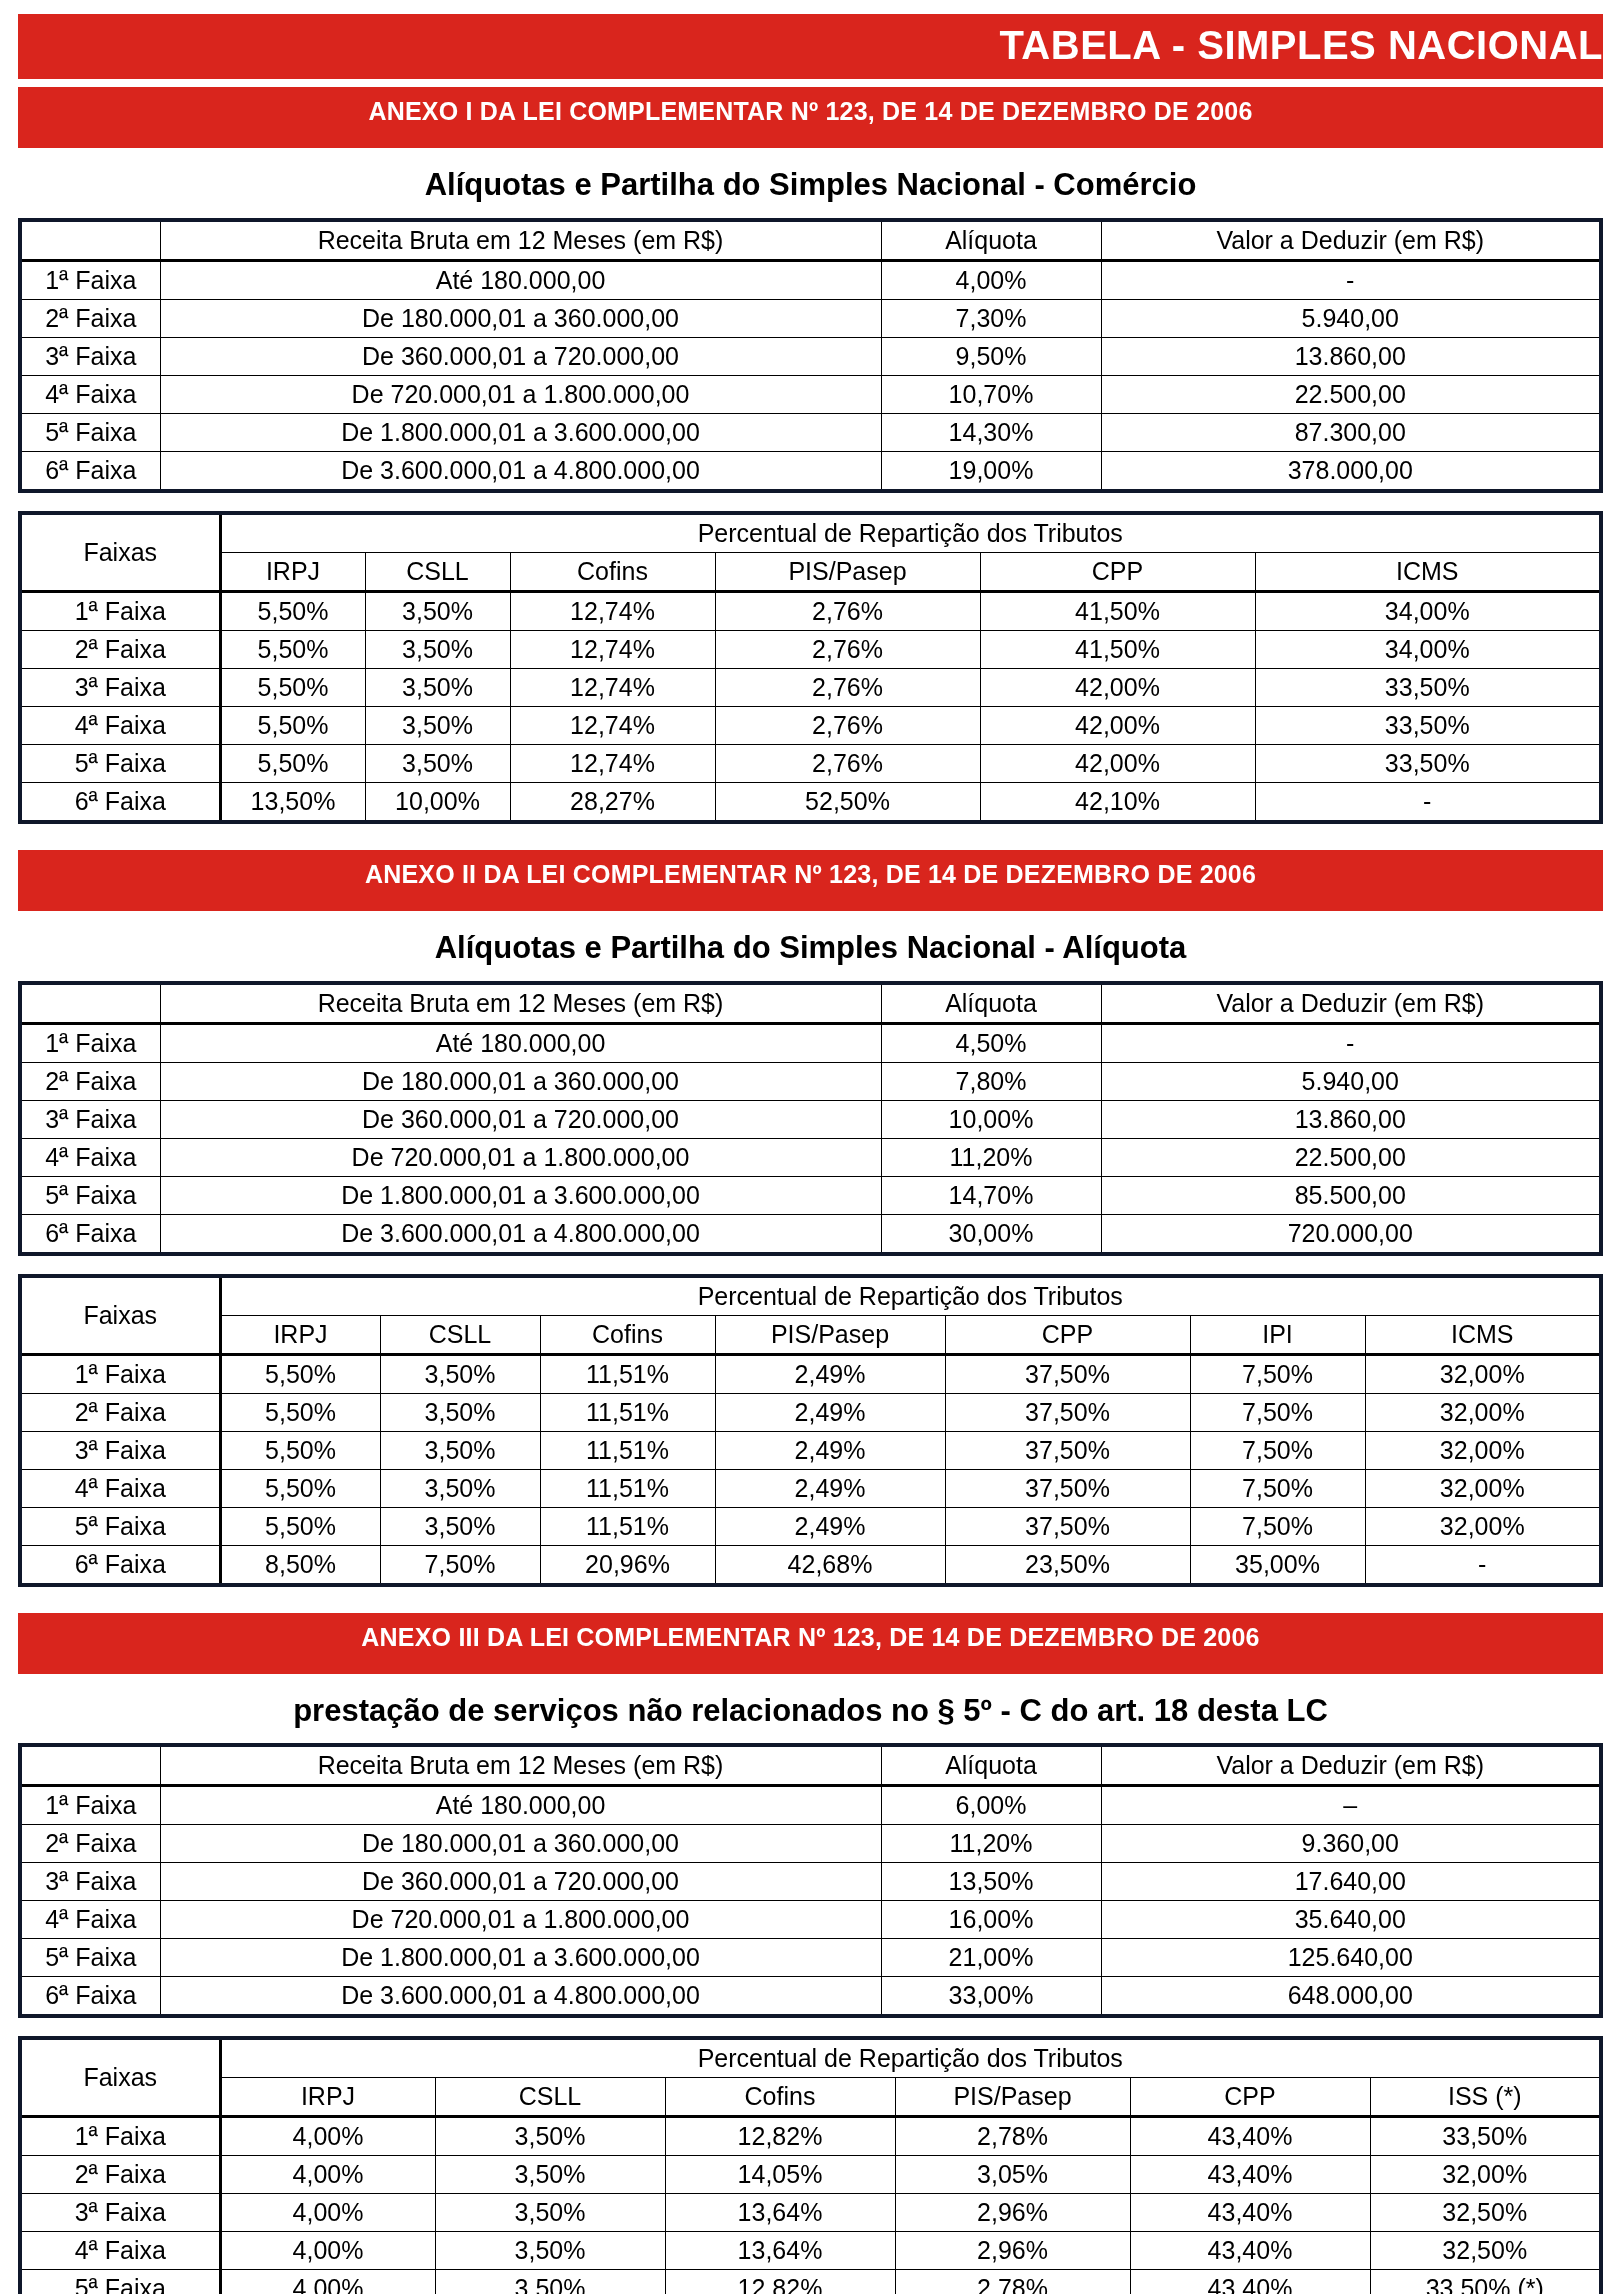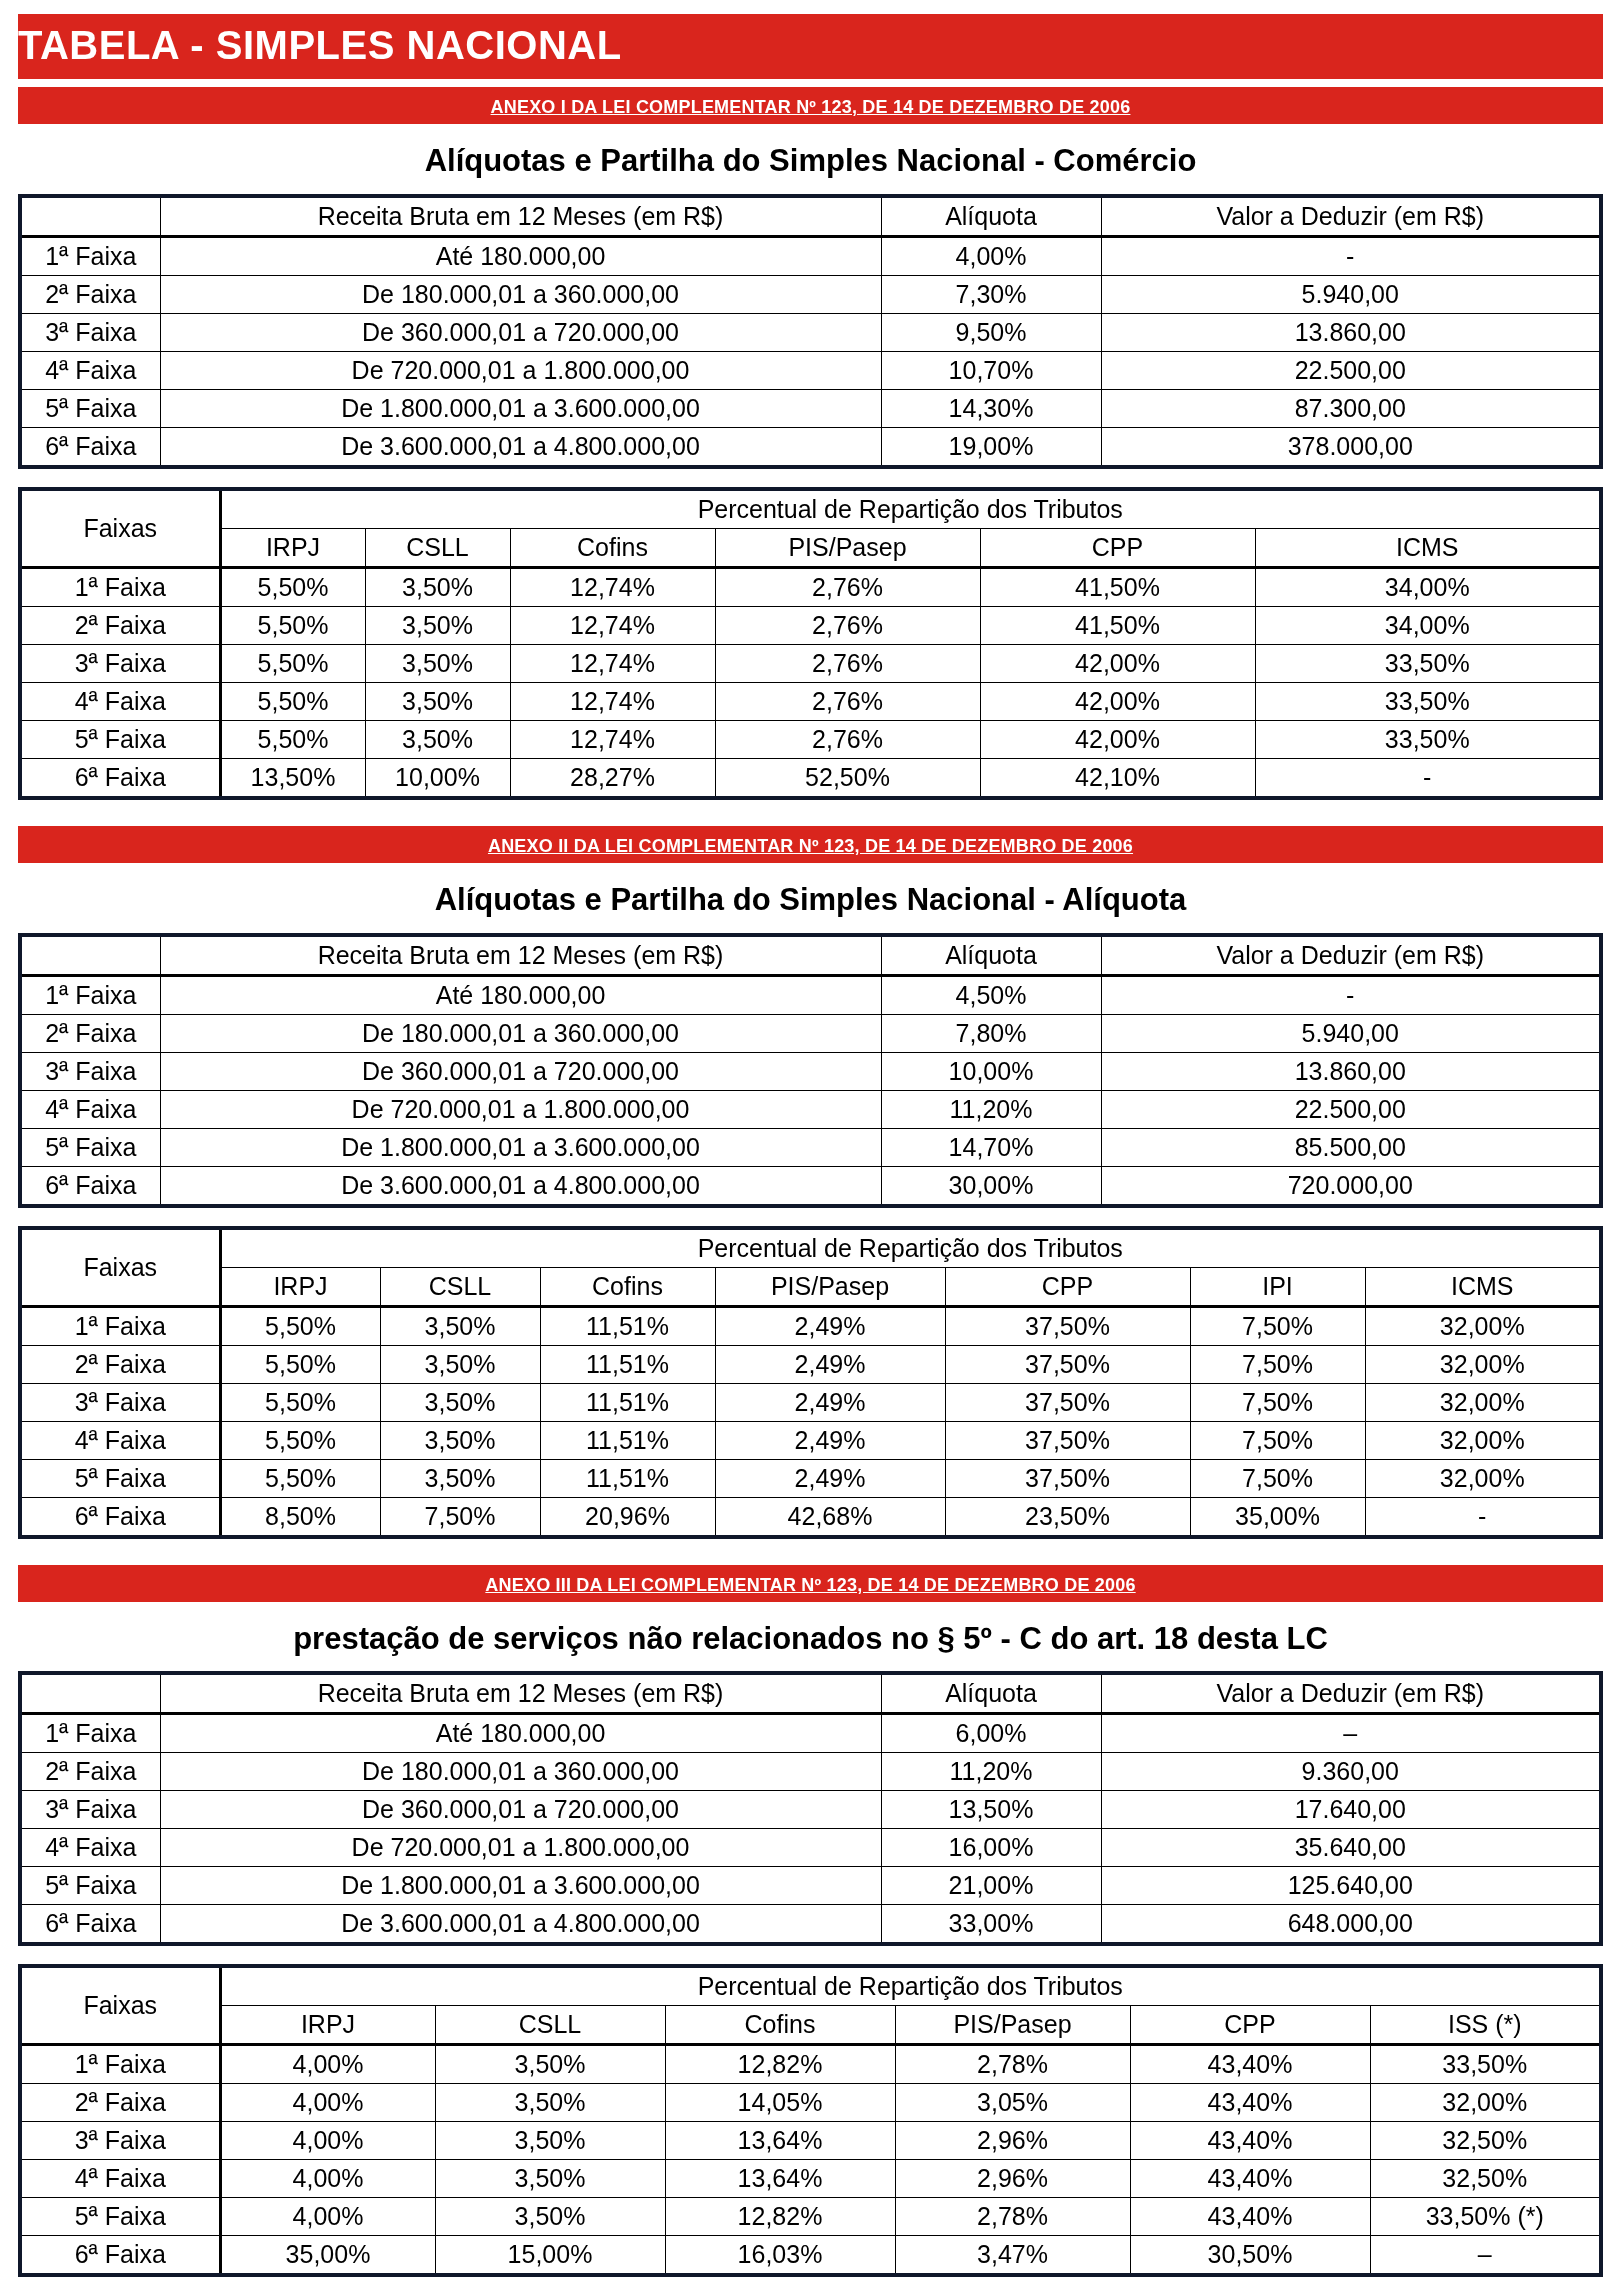--- a/index.html
+++ b/index.html
@@ -12,37 +12,36 @@
   }
   .page{
     width:1621px;
     box-sizing:border-box;
     padding:14px 18px 30px 18px;
   }
   
   .banner-main{
     background:#d9251d;
     color:#ffffff;
-    text-align:left;
+    text-align:right;
     font-weight:bold;
     font-size:40px;
     letter-spacing:.5px;
     padding:9px 0 11px 0;
     margin:0 0 8px 0;
   }
   .banner-sub{
     background:#d9251d;
     color:#ffffff;
     text-align:center;
     font-weight:bold;
-    font-size:18px;
+    font-size:25px;
     letter-spacing:.2px;
-    padding:10px 0 6px 0;
+    padding:10px 0 22px 0;
     margin:0 0 0 0;
-    text-decoration:underline;
   }
   
   .subtitle{
     text-align:center;
     font-weight:bold;
     font-size:31px;
     line-height:1.22;
     margin:18px 0 14px 0;
   }
   

